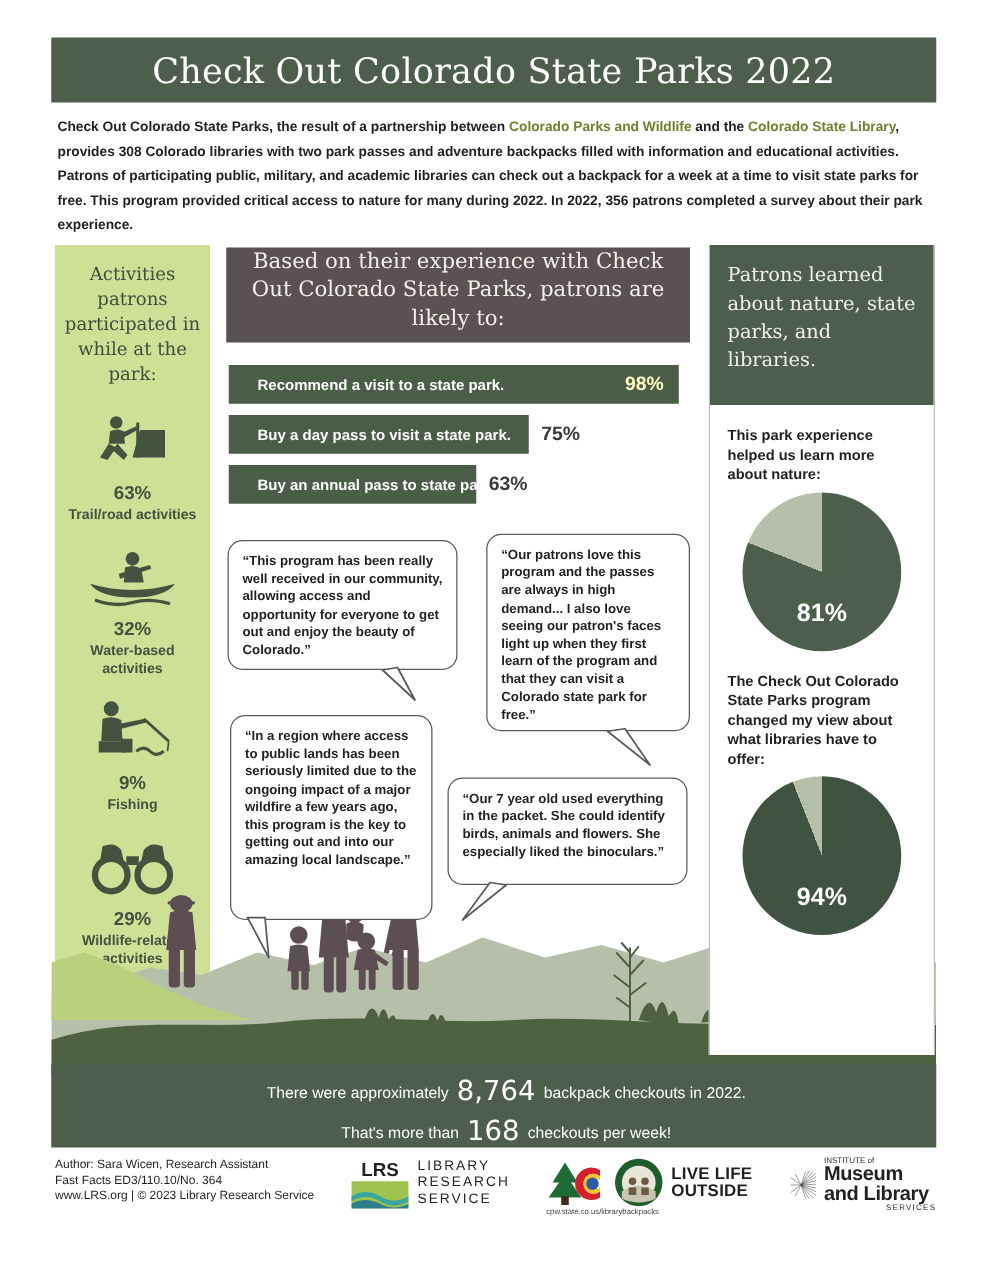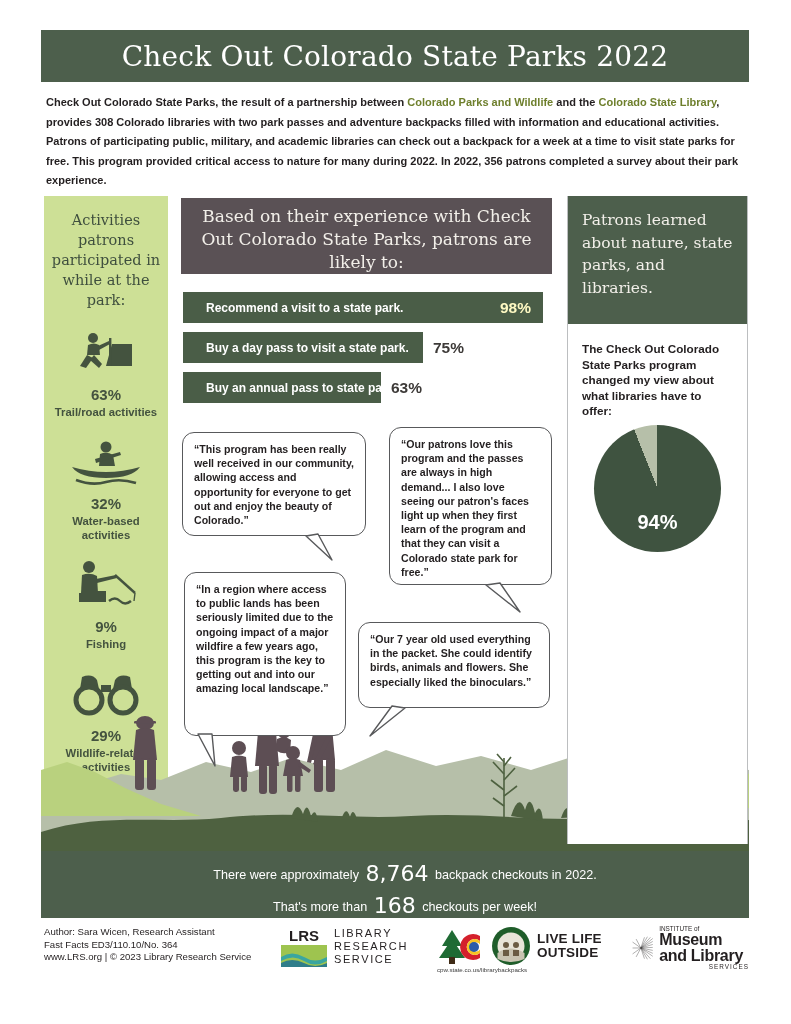--- a/index.html
+++ b/index.html
@@ -103,21 +103,21 @@
 
   
   .center-head {
     position: absolute;
     left: 181px;
     top: 198px;
     width: 371px;
     height: 76px;
     background: #5a5155;
     display: flex;
-    align-items: flex-end;
+    align-items: flex-start;
     justify-content: center;
   }
   .center-head-text {
     color: #f2efe9;
     font-family: "DejaVu Serif", serif;
     font-size: 17px;
     line-height: 23px;
     text-align: center;
     padding: 0 8px;
   }
@@ -510,20 +510,28 @@
   <div class="bubble" id="bubble1">“This program has been really well received in our community, allowing access and opportunity for everyone to get out and enjoy the beauty of Colorado.”</div>
   <div class="bubble" id="bubble2">“Our patrons love this program and the passes are always in high demand... I also love seeing our patron's faces light up when they first learn of the program and that they can visit a Colorado state park for free.”</div>
   <div class="bubble" id="bubble3">“In a region where access to public lands has been seriously limited due to the ongoing impact of a major wildfire a few years ago, this program is the key to getting out and into our amazing local landscape.”</div>
   <div class="bubble" id="bubble4">“Our 7 year old used everything in the packet. She could identify birds, animals and flowers. She especially liked the binoculars.”</div>
 
   <div class="right-col">
     <div class="right-head">
       <div class="right-head-text">Patrons learned about nature, state parks, and libraries.</div>
     </div>
 
+    <div class="pie-block">
+      <div class="pie-caption">This park experience helped us learn more about nature:</div>
+      <div class="pie-wrap">
+        <div class="pie" style="width:127px;height:127px;background:conic-gradient(#4d5f4c 0deg 291.6deg, #b6bfa9 291.6deg 360deg);">
+          <div class="pie-label">81%</div>
+        </div>
+      </div>
+    </div>
 
     <div class="pie-block">
       <div class="pie-caption">The Check Out Colorado State Parks program changed my view about what libraries have to offer:</div>
       <div class="pie-wrap">
         <div class="pie" style="width:127px;height:127px;background:conic-gradient(#3f5340 0deg 338.4deg, #b6bfa9 338.4deg 360deg);">
           <div class="pie-label">94%</div>
         </div>
       </div>
     </div>
   </div>

